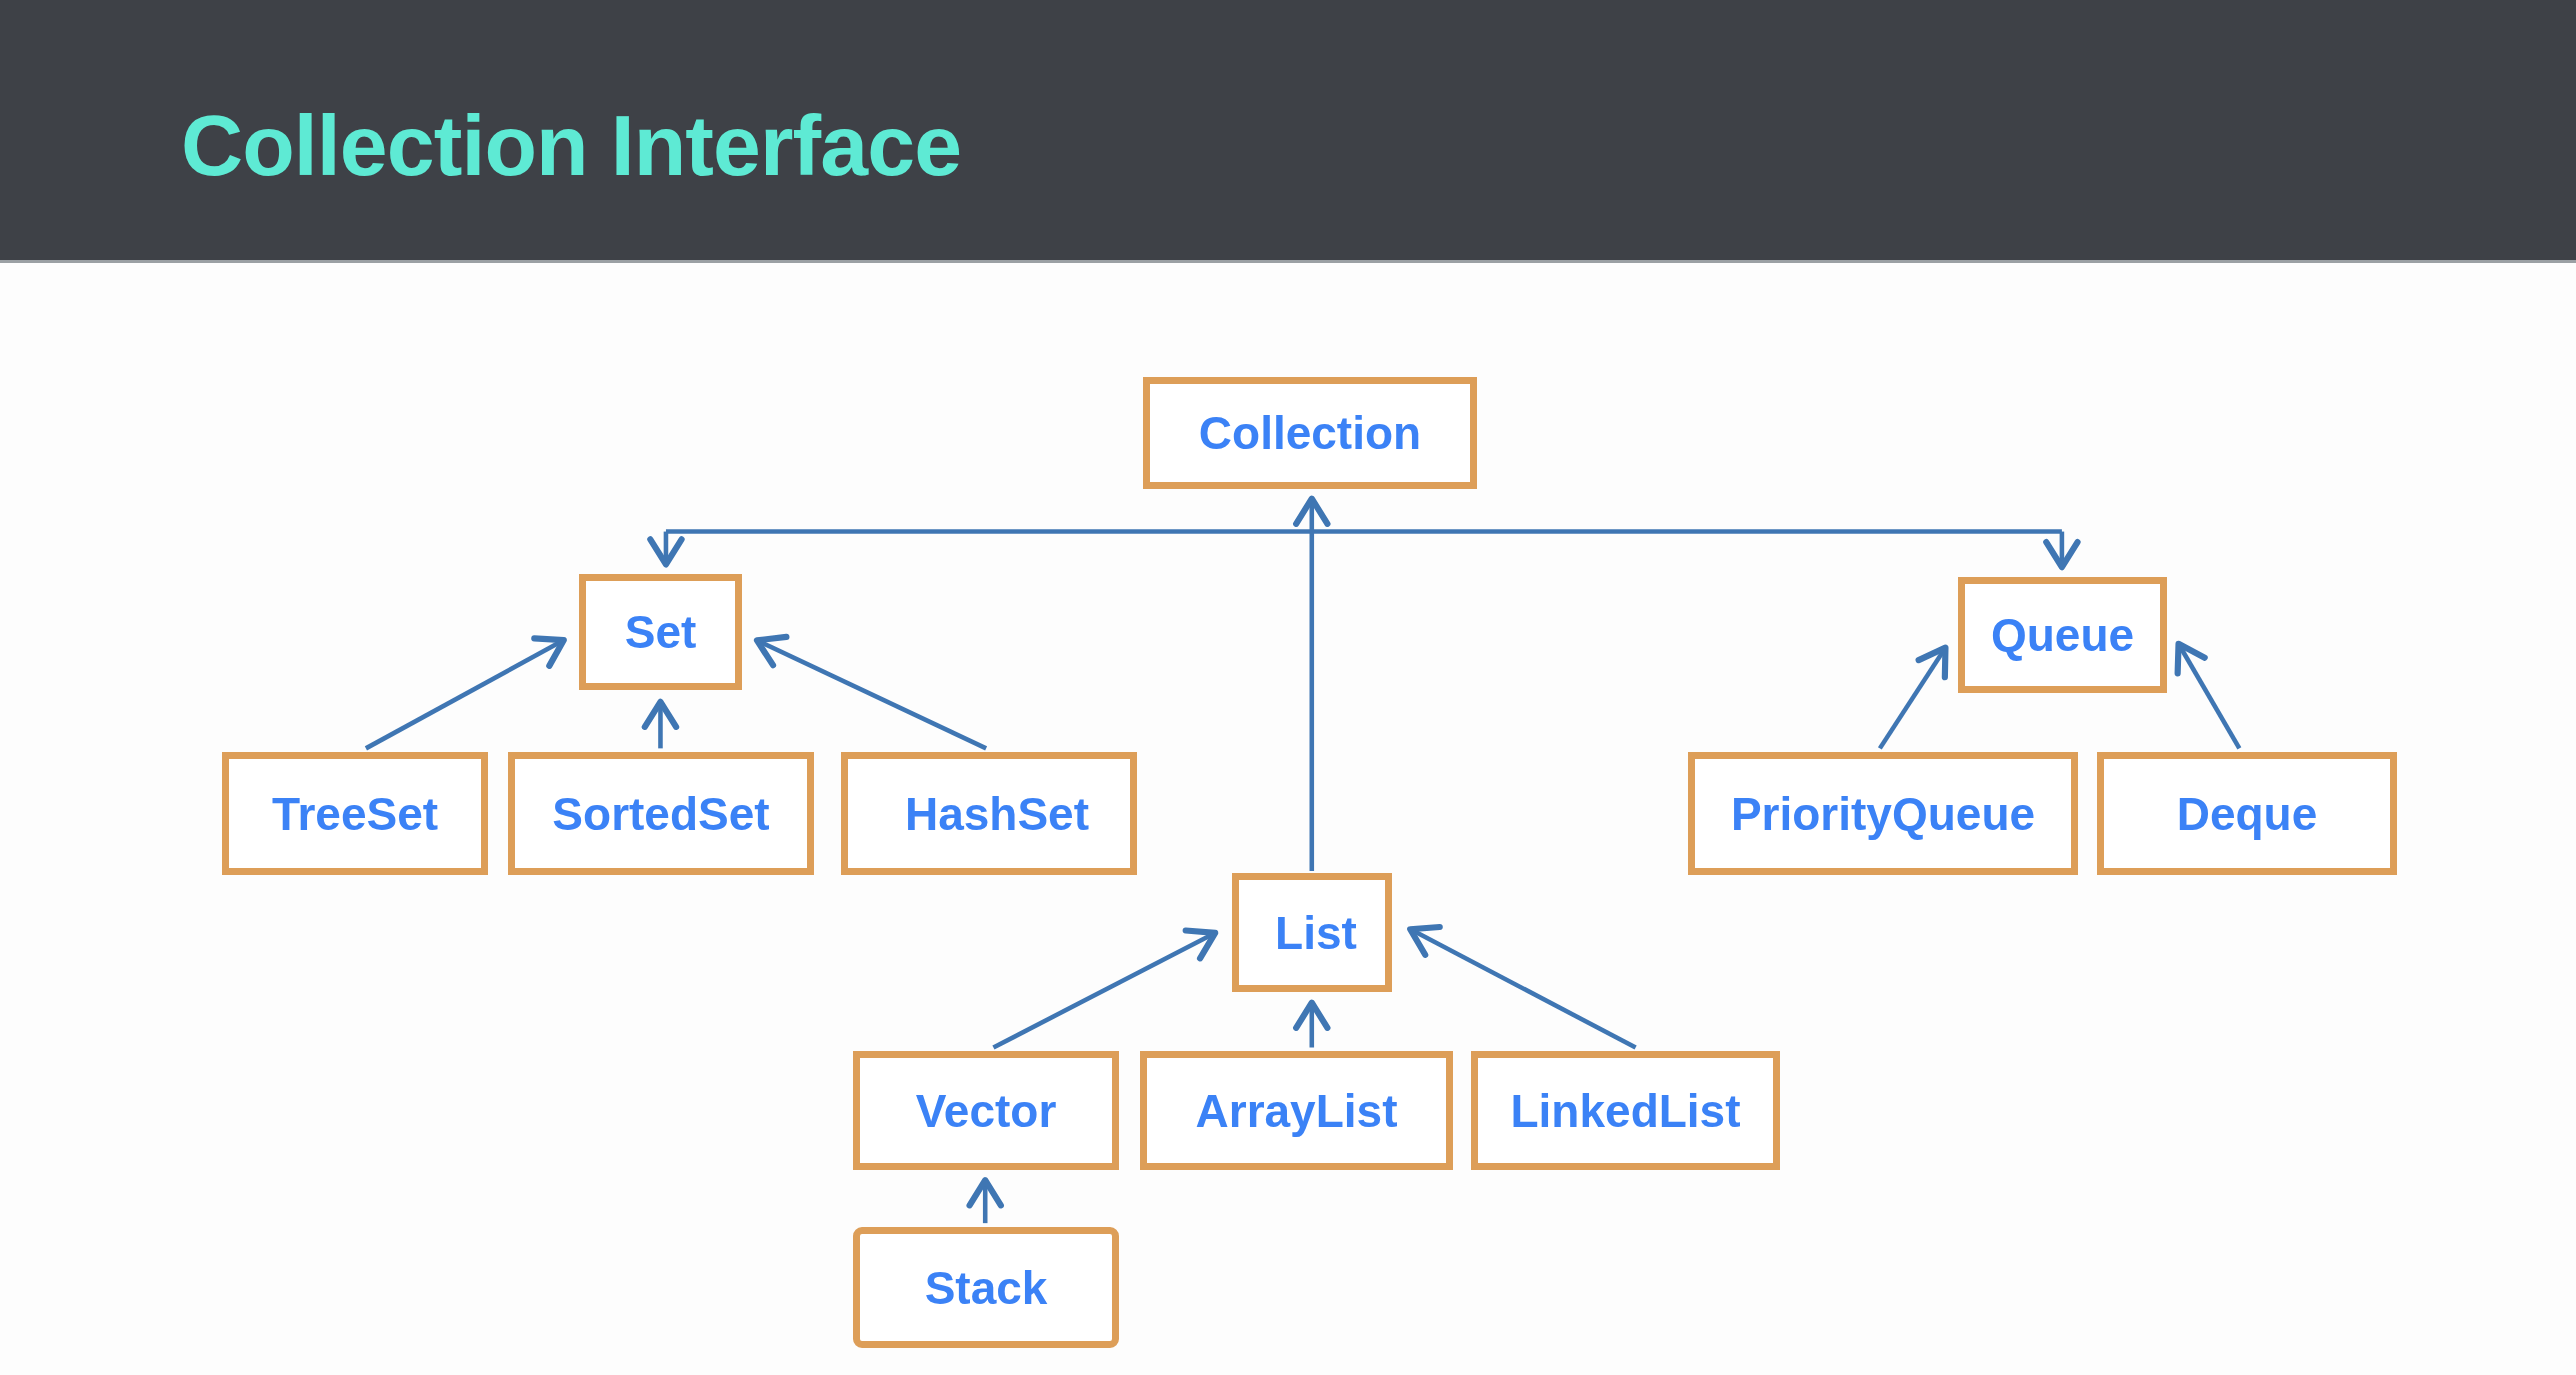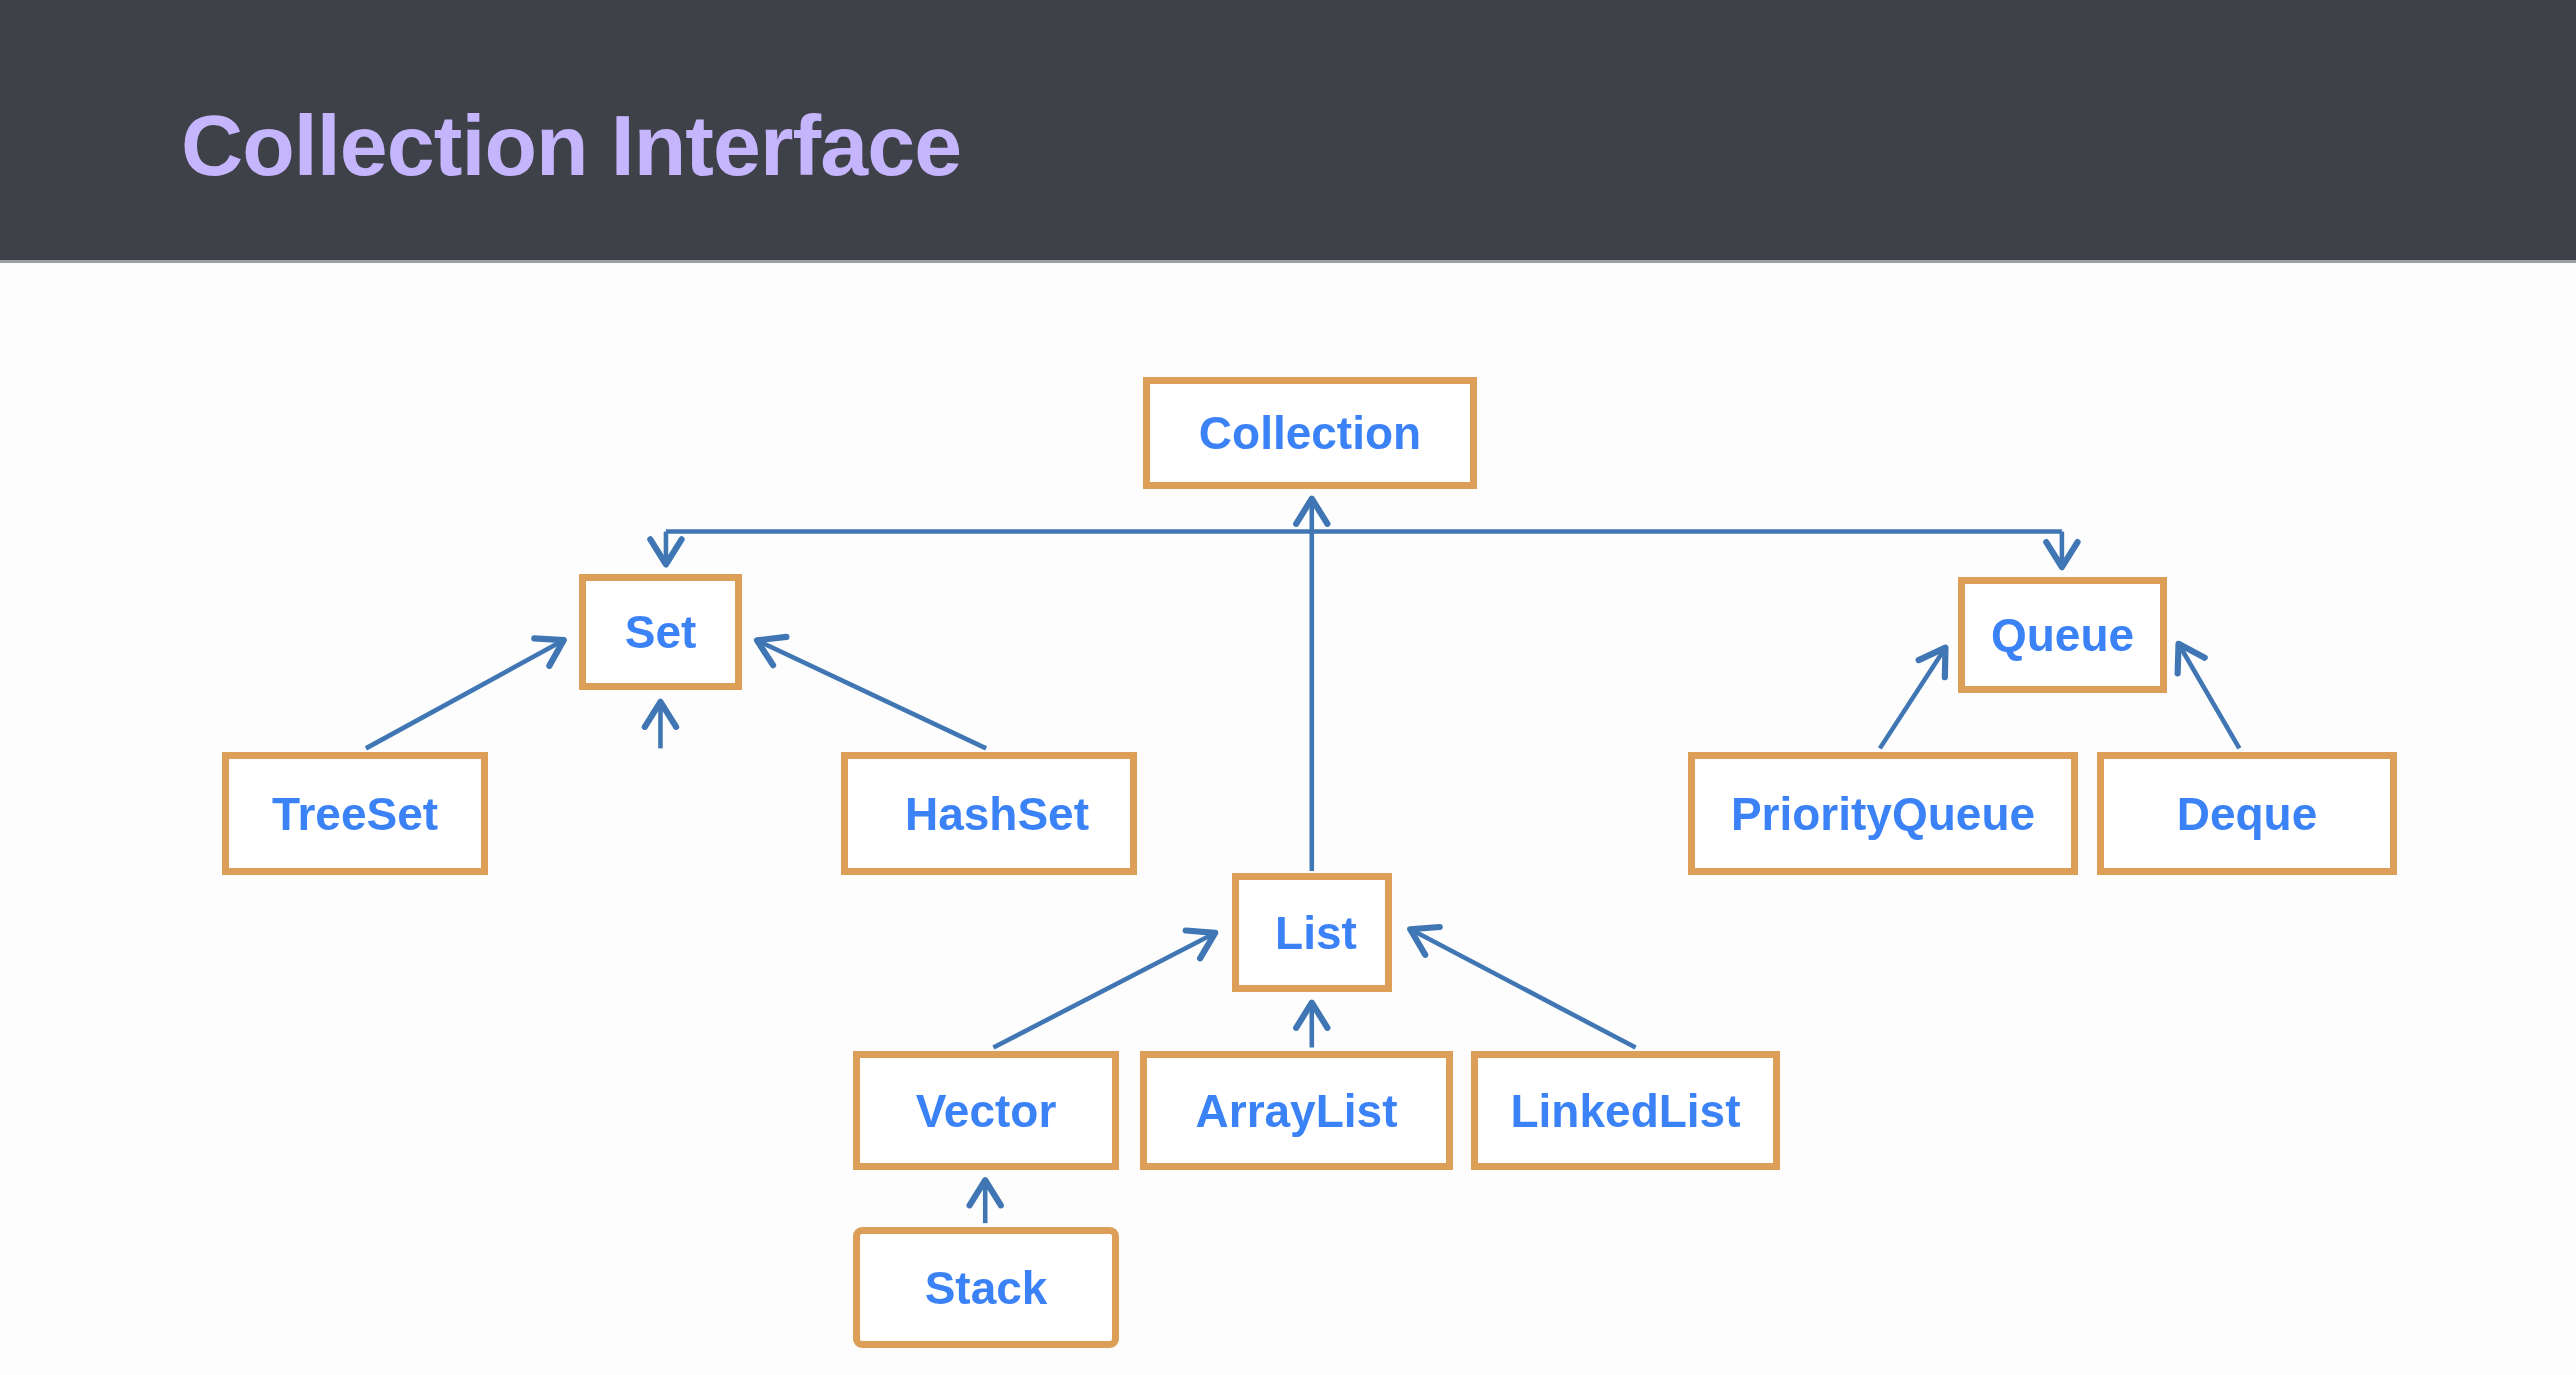--- a/index.html
+++ b/index.html
@@ -24,21 +24,21 @@
     border-bottom: 3.7px solid #9ba0a4;
     box-sizing: border-box;
   }
   .header .title {
     position: absolute;
     left: 181px;
     top: 102px;
     font-size: 86px;
     font-weight: bold;
     letter-spacing: -0.9px;
-    color: #c4b5fd;
+    color: #5eead4;
     line-height: 1.0;
     white-space: nowrap;
   }
   .canvas {
     position: absolute;
     left: 0; top: 267px;
     width: 2576px;
     height: 1109px;
     background: #fdfdfd;
   }
@@ -116,20 +116,23 @@
   </div>
   <div class="node" id="node-set">
     <span>Set</span>
   </div>
   <div class="node" id="node-queue">
     <span>Queue</span>
   </div>
   <div class="node" id="node-treeset">
     <span>TreeSet</span>
   </div>
+  <div class="node" id="node-sortedset">
+    <span>SortedSet</span>
+  </div>
   <div class="node" id="node-hashset">
     <span>HashSet</span>
   </div>
   <div class="node" id="node-priorityqueue">
     <span>PriorityQueue</span>
   </div>
   <div class="node" id="node-deque">
     <span>Deque</span>
   </div>
   <div class="node" id="node-list">

